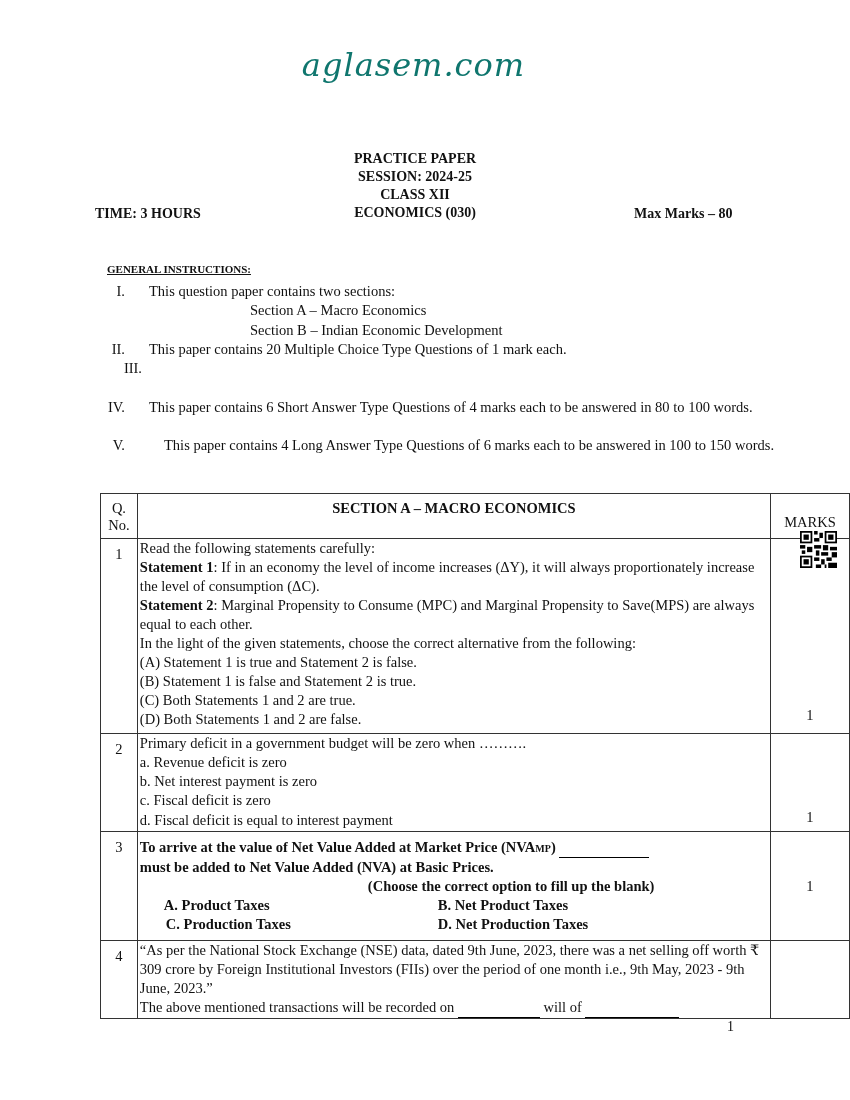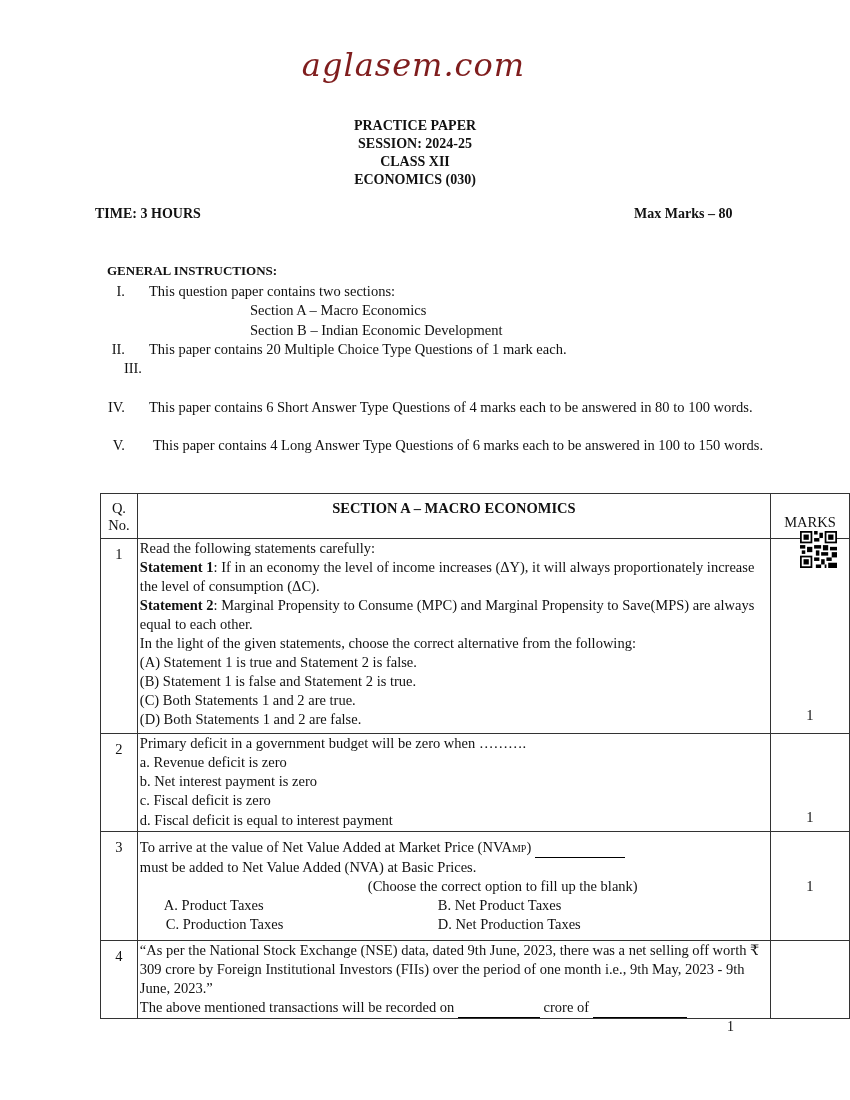--- a/index.html
+++ b/index.html
@@ -1,25 +1,25 @@
 <!DOCTYPE html>
 <html><head>
 <meta charset="utf-8">
 <style>
   html, body { margin:0; padding:0; background:#ffffff; }
   body { width:850px; height:1100px; position:relative; overflow:hidden;
          font-family:"Liberation Serif","DejaVu Serif",serif; color:#111; }
   .logo { position:absolute; left:0; width:827px; top:46px; text-align:center;
           font-family:"DejaVu Serif",serif; font-style:italic; font-size:32px;
-          letter-spacing:1px; color:#7f1d1d; }
-  .head { position:absolute; left:0; width:830px; text-align:center; font-weight:bold; font-size:14px; line-height:18px; }
+          letter-spacing:1px; color:#0f766e; }
+  .head { position:absolute; left:0; width:830px; text-align:center; font-weight:bold; font-size:14px; line-height:18px;margin-top:33px; }
   .abs { position:absolute; }
   .bold { font-weight:bold; }
   .f14 { font-size:14px; }
-  .gi-title { left:107px; top:263px; font-weight:bold; font-size:13px; }
+  .gi-title { left:107px; top:263px; font-weight:bold; font-size:11px; text-decoration:underline; }
   .gi { position:absolute; font-size:14.5px; line-height:19px; }
   .gi .num { position:absolute; width:30px; text-align:right; }
   .gi .txt { position:absolute; left:50px; width:640px; }
   table.qp { position:absolute; left:100px; top:493px; width:750px; border-collapse:collapse; font-size:14.5px; line-height:19px; }
   table.qp td { border:1.5px solid #333; vertical-align:top; padding:0; }
   td.qn { width:34px; text-align:center; padding-top:6px !important; }
   td.qt { width:598px; padding-left:2px !important;margin-left:10px; }
   td.mk { width:74px; text-align:center; vertical-align:bottom !important; }
   .blank { display:inline-block; border-bottom:1.5px solid #000; }
   .qr { position:absolute; left:800px; top:531px; width:37px; height:37px; }
@@ -52,21 +52,21 @@
 </div>
 <div class="gi" style="left:112px; top:359px; width:700px; height:40px">
   <span class="num">III.</span>
 </div>
 <div class="gi" style="left:95px; top:398px; width:700px; height:40px">
   <span class="num">IV.</span>
   <span class="txt" style="left:54px">This paper contains 6 Short Answer Type Questions of 4 marks each to be answered in 80 to 100 words.</span>
 </div>
 <div class="gi" style="left:95px; top:436px; width:700px; height:40px">
   <span class="num">V.</span>
-  <span class="txt" style="left:58px">This paper contains 4 Long Answer Type Questions of 6 marks each to be answered in 100 to 150 words.</span>
+  <span class="txt" style="left:69px">This paper contains 4 Long Answer Type Questions of 6 marks each to be answered in 100 to 150 words.</span>
 </div>
 
 <table class="qp">
   <tbody>
       <tr style="height:45px">
     <td class="qn" style="font-size:14.5px; line-height:17px; padding-top:8px">Q. No.</td>
     <td style="text-align:center; font-weight:bold; padding-top:5px; font-size:14.5px">SECTION A – MACRO ECONOMICS</td>
     <td class="mk" style="padding-bottom:6px; font-size:14.5px">MARKS</td>
   </tr>
 
@@ -92,41 +92,41 @@
       <div>a. Revenue deficit is zero</div>
       <div>b. Net interest payment is zero</div>
       <div>c. Fiscal deficit is zero</div>
       <div style="padding-top:1px">d. Fiscal deficit is equal to interest payment</div>
     </td>
     <td class="mk" style="padding-bottom:4px">1</td>
   </tr>
 
   <tr style="height:109px">
     <td class="qn">3</td>
-    <td class="qt" style="font-weight:normal; padding-left:8px; padding-top:6px">
+    <td class="qt" style="font-weight:bold; padding-left:8px; padding-top:6px">
       <div><span>To arrive at the value of Net Value Added at Market Price (NVA</span><span style="font-size:10px">MP</span><span>)</span> <span class="blank" style="width:90px">&nbsp;</span></div>
       <div>must be added to Net Value Added (NVA) at Basic Prices.</div>
       <div style="padding-left:228px">(Choose the correct option to fill up the blank)</div>
       <div style="display:flex">
         <span style="width:274px; padding-left:24px">A.  Product Taxes</span>
         <span>B. Net Product Taxes</span>
       </div>
       <div style="display:flex; padding-bottom:2px">
         <span style="width:272px; padding-left:26px">C. Production Taxes</span>
         <span>D. Net Production Taxes</span>
       </div>
     </td>
     <td class="mk" style="vertical-align:middle !important">1</td>
   </tr>
 
   <tr style="height:77px">
     <td class="qn">4</td>
     <td class="qt">
       <div>“As per the National Stock Exchange (NSE) data, dated 9th June, 2023, there was a net selling off worth ₹ 309 crore by Foreign Institutional Investors (FIIs) over the period of one month i.e., 9th May, 2023 - 9th June, 2023.”</div>
-      <div><span>The above mentioned transactions will be recorded on</span> <span class="blank" style="width:82px">&nbsp;</span> <span>crore of</span> <span class="blank" style="width:94px">&nbsp;</span></div>
+      <div><span>The above mentioned transactions will be recorded on</span> <span class="blank" style="width:82px">&nbsp;</span> <span>will of</span> <span class="blank" style="width:94px">&nbsp;</span></div>
     </td>
     <td class="mk"></td>
   </tr>
 </tbody>
   </table>
 
 <svg class="qr" viewBox="0 0 21 21">
   <rect width="21" height="21" fill="#fff"></rect>
   <g fill="#000">
     <rect x="0" y="0" width="7" height="7"></rect>

